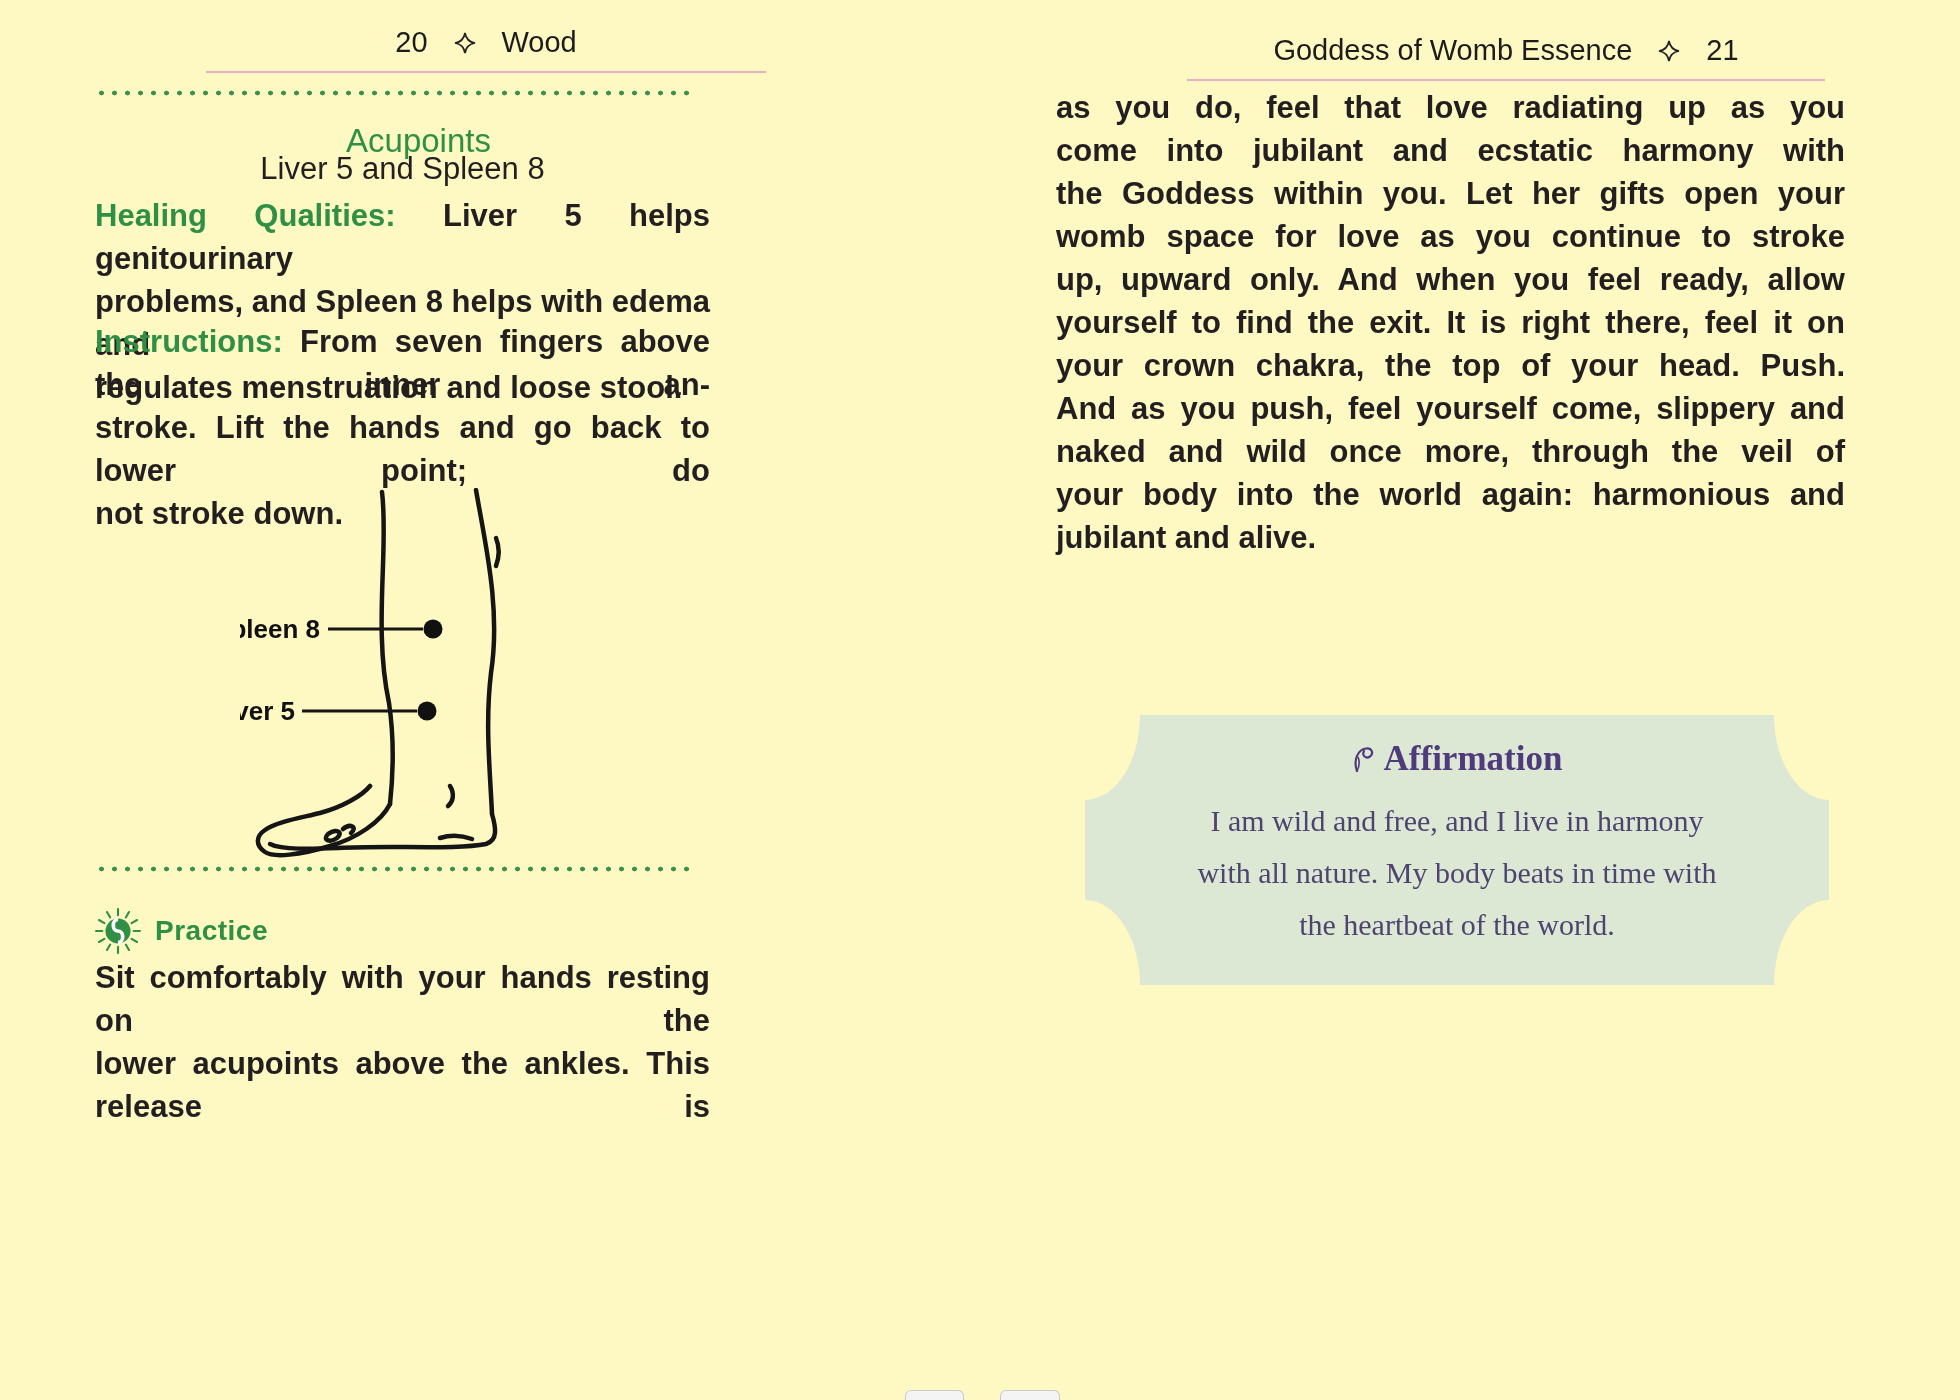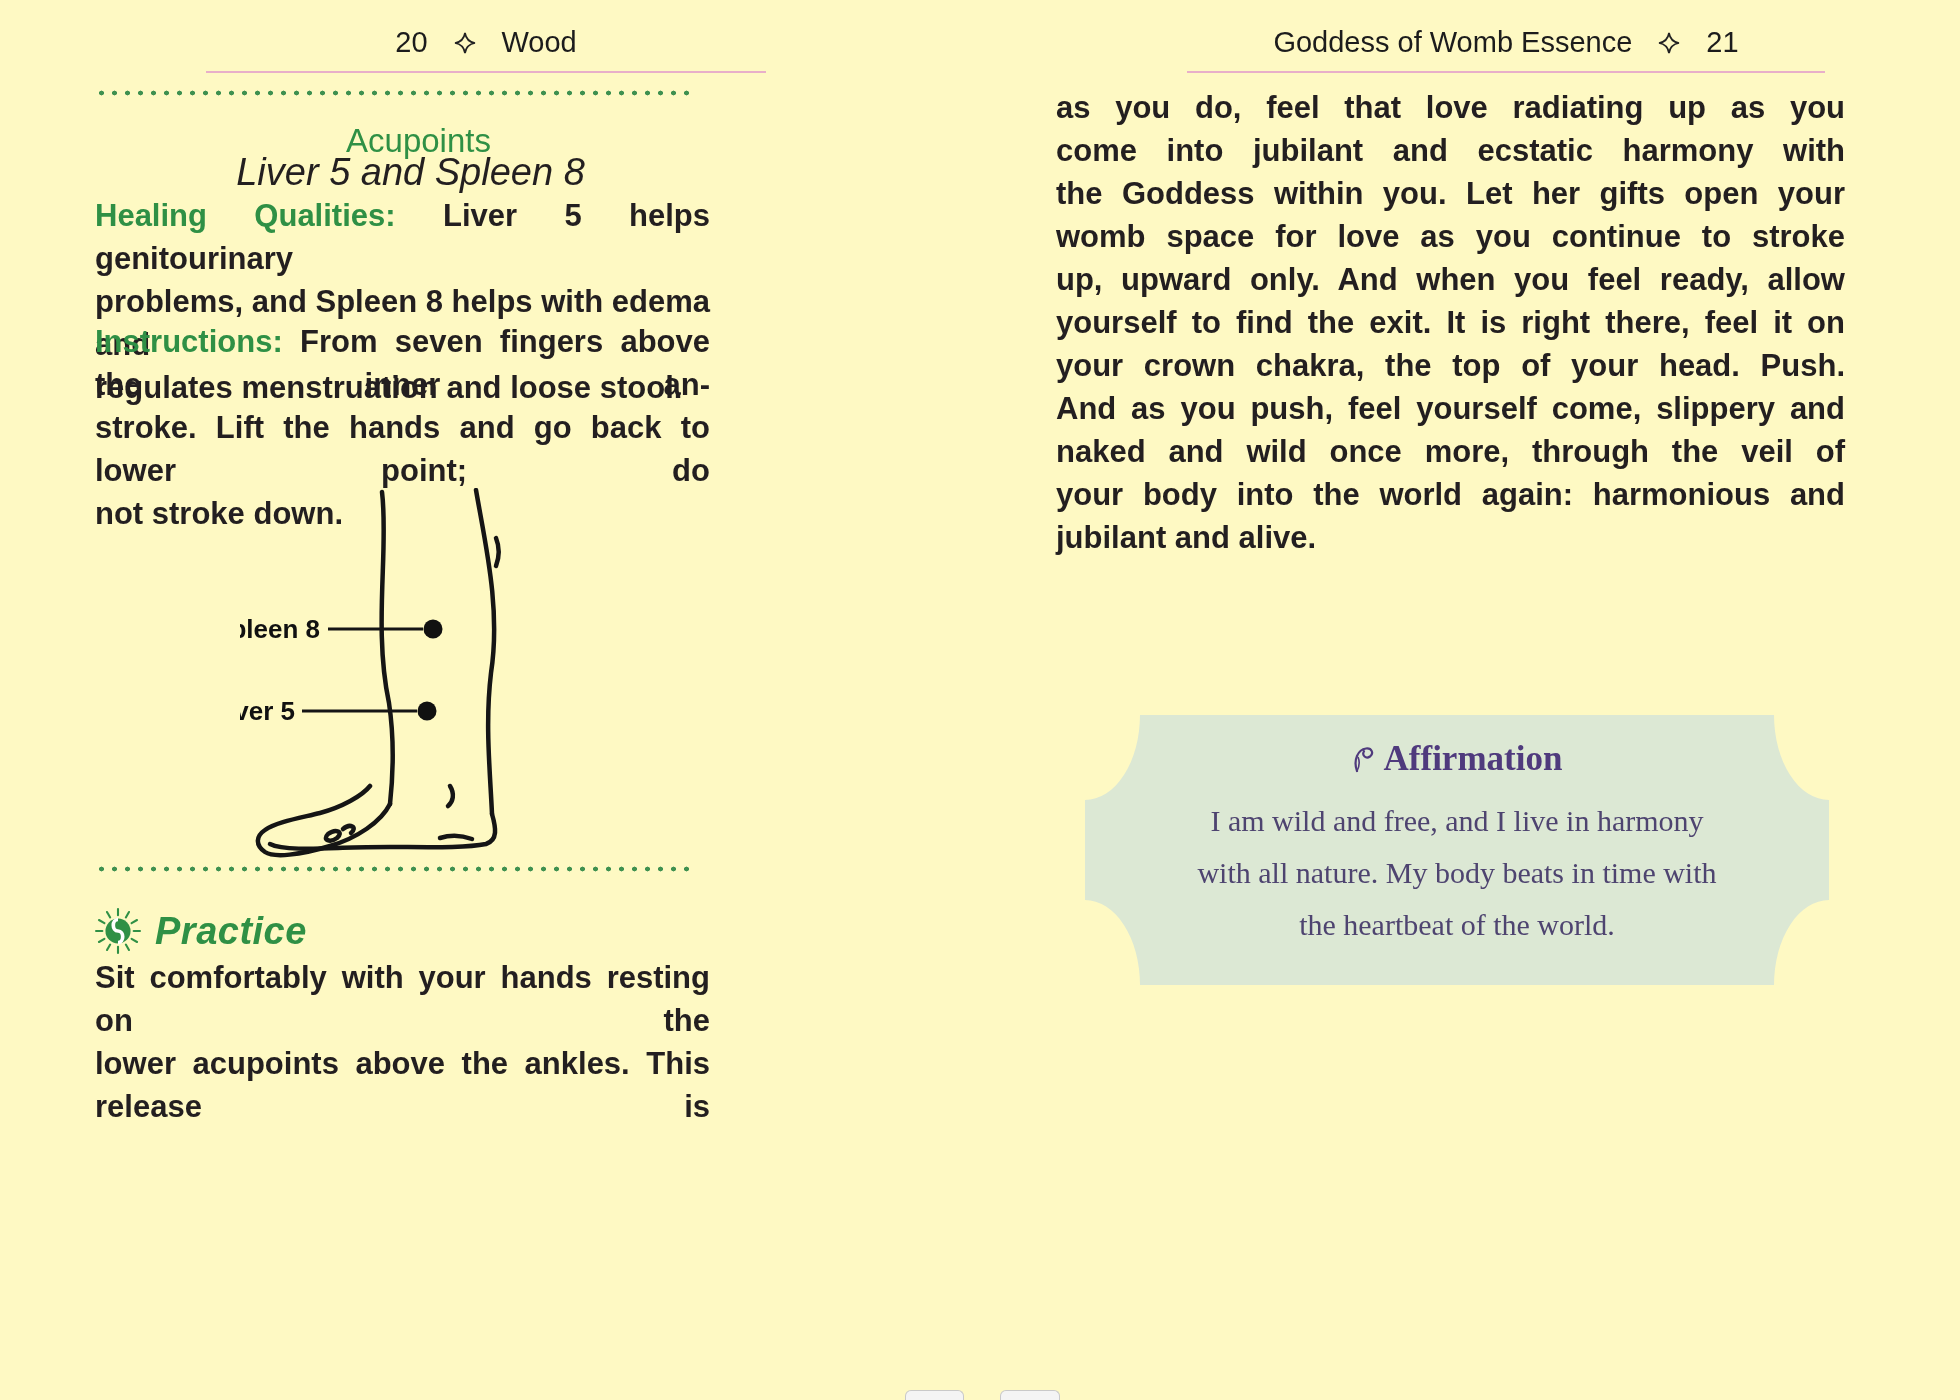--- a/index.html
+++ b/index.html
@@ -4,44 +4,44 @@
 <style>
   html,body{margin:0;padding:0;background:#ffffff;}
   #stage{position:relative;width:1960px;height:1400px;background:#fef9c3;overflow:hidden;
          font-family:"Liberation Sans",sans-serif;color:#231f20;}
 
   
   .hdr{position:absolute;top:26px;display:flex;align-items:center;justify-content:center;
        gap:26px;font-size:29px;color:#1c1c1c;padding-bottom:12px;
        border-bottom:2.5px solid #e8afc9;}
   #hdr-left{left:206px;width:560px;}
-  #hdr-right{left:1187px;width:638px;}
+  #hdr-right{left:1187px;width:638px;margin-top:8px;}
   .diamond{flex:0 0 auto;}
 
   
   .dotted{position:absolute;left:0;width:595px;height:6px;
           background-image:radial-gradient(circle,#3f9150 2.2px,rgba(0,0,0,0) 2.7px);
           background-size:13px 6px;background-repeat:repeat-x;background-position:left center;}
 
   
   #page-left{position:absolute;left:95px;top:0;width:615px;height:1400px;}
   #page-right{position:absolute;left:1056px;top:0;width:789px;height:1400px;}
 
   .center{text-align:center;}
   .green{color:#2f9045;}
   h2.section{position:absolute;left:0;width:100%;margin:16px;font-size:33px;font-weight:400;}
-  .subtitle{position:absolute;left:8px;width:100%;font-style:italic;font-size:38px;color:#231f20;}
+  .subtitle{position:absolute;left:0;width:100%;font-size:31px;color:#231f20;}
 
   .body-block{position:absolute;left:0;width:100%;font-size:31px;line-height:43px;color:#231f20;font-weight:bold;}
   .jline{display:block;text-align:justify;text-align-last:justify;white-space:normal;}
   .lastline{display:block;text-align:left;}
 
   
   .practice-head{position:absolute;left:0;display:flex;align-items:center;gap:14px;}
-  .practice-head .ptxt{font-size:38px;font-weight:bold;font-style:italic;color:#2f9045;letter-spacing:.5px;}
+  .practice-head .ptxt{font-size:28px;font-weight:bold;color:#2f9045;letter-spacing:.5px;}
 
   
   #leg-illustration{position:absolute;left:145px;top:488px;}
 
   
   #affirmation-box{position:absolute;left:29px;top:715px;width:744px;height:270px;}
   #affirmation-box .plaque{position:absolute;left:0;top:0;}
   .affirm-inner{position:absolute;left:0;top:0;width:100%;height:100%;
                 font-family:"Liberation Serif",serif;text-align:center;}
   .affirm-head{margin-top:24px;font-size:35px;font-weight:bold;color:#4f3a7d;

